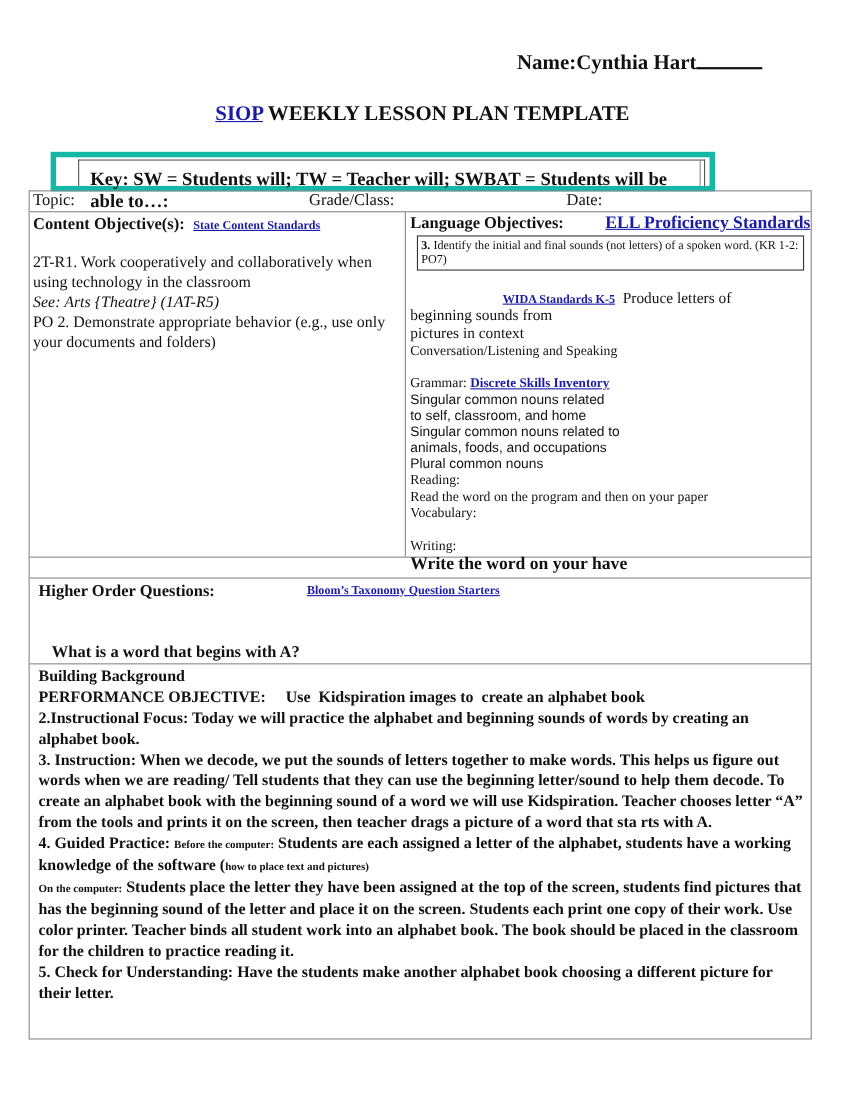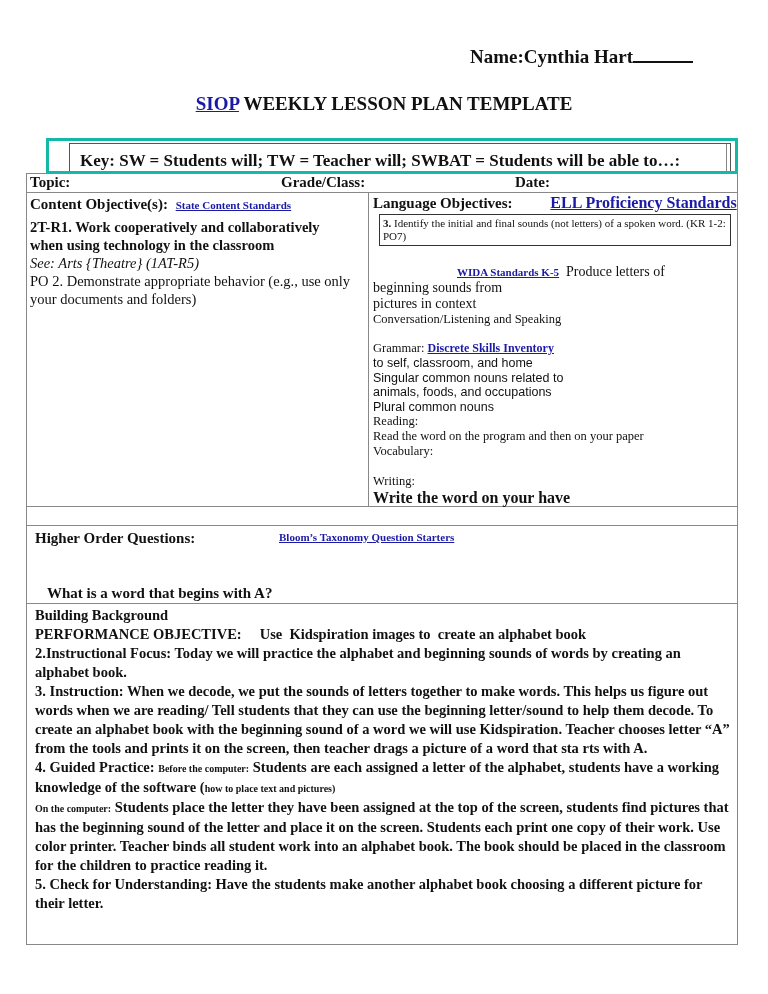--- a/index.html
+++ b/index.html
@@ -6,36 +6,36 @@
   body { width: 768px; height: 994px; position: relative; overflow: hidden;
          font-family: "Liberation Serif", "DejaVu Serif", serif; color: #111; }
   a.link { color: #1a1aa6; text-decoration: underline; font-weight: bold; }
 
   .name-line { position: absolute; left: 470px; top: 43px; font-size: 19px; font-weight: bold; }
   .name-line .blank { display: inline-block; width: 60px; border-bottom: 2px solid #111; height: 18px; vertical-align: baseline; }
 
   .title { position: absolute; left: 0; width: 768px; top: 93px; text-align: center; font-size: 19px; font-weight: bold; }
   .title a.link { color: #1a1aa6; }
 
-  .key-box { position: absolute; left: 46px; top: 138px; width: 692px; height: 36px;
-             border: 3px solid #14b8a6; box-sizing: border-box; }
+  .key-box { position: absolute; left: 46px; top: 138px; width: 604px; height: 36px;
+             border: 5px solid #14b8a6; box-sizing: border-box; }
   .key-inner { position: absolute; left: 20px; right: 4px; top: 2px; bottom: 0; border: 1px solid #555;
                border-bottom: none; box-sizing: border-box; font-size: 17px; font-weight: bold; padding: 7px 0 0 10px; }
   .key-inner .rbar { position: absolute; right: 3px; top: 0; bottom: 0; width: 1px; background: #888; }
 
   .grid { position: absolute; left: 26px; top: 173px; width: 712px; border: 1px solid #888; border-top: 1px solid #888; box-sizing: border-box; }
-  .row-top { height: 18px; border-bottom: 1px solid #888; position: relative; font-size: 15px; font-weight: bold; }
+  .row-top { height: 18px; border-bottom: 1px solid #888; position: relative; font-size: 15px; font-weight: normal; }
   .row-top span { position: absolute; top: 0; }
 
   .two-col { display: flex; border-bottom: 1px solid #888; height: 313px; }
   .col-left { width: 326px; border-right: 1px solid #888; padding: 2px 12px 0 3px; font-size: 14.5px; line-height: 18px; }
   .col-right { flex: 1; padding: 0 0 0 4px; position: relative; font-size: 13px; }
   .col-left .hdr { font-weight: bold; font-size: 15px; }
   .col-left .hdr a.link { font-size: 11px; margin-left: 4px; }
-  .col-left .std { font-weight: bold; margin-top: 4px; }
+  .col-left .std { font-weight: normal; margin-top: 16px; }
   .col-left .ital { font-style: italic; }
 
   .lang-hdr { font-weight: bold; font-size: 15px; margin-top: 1px; }
   .lang-hdr a.link { font-size: 16px; margin-left: 34px; }
   .kr-box { margin: 2px 6px 0 6px; border: 1px solid #333; font-size: 11px; line-height: 13px; padding: 2px 3px; }
   .wida { margin-top: 18px; padding-left: 56px; font-size: 14px; }
   .wida a.link { font-size: 11px; margin-left: 28px; }
   .plain14 { font-size: 14px; line-height: 16px; }
   .plain12 { font-size: 12.5px; line-height: 15px; }
   .sans { font-family: "Liberation Sans", "DejaVu Sans", sans-serif; font-size: 12.5px; line-height: 14.5px; }
@@ -100,20 +100,21 @@
       <div class="wida">
         <a class="link">WIDA Standards K-5</a><span style="white-space:pre">  Produce letters of</span>
       </div>
       <div class="plain14">beginning sounds from</div>
       <div class="plain14">pictures in context</div>
       <div class="plain12">Conversation/Listening and Speaking</div>
 
       <div class="gram">
         <span>Grammar: </span><a class="link">Discrete Skills Inventory</a>
       </div>
+      <div class="sans">Singular common nouns related</div>
       <div class="sans">to self, classroom, and home</div>
       <div class="sans">Singular common nouns related to</div>
       <div class="sans">animals, foods, and occupations</div>
       <div class="sans">Plural common nouns</div>
       <div class="plain12">Reading:</div>
       <div class="plain12">Read the word on the program and then on your paper</div>
       <div class="plain12">Vocabulary:</div>
       <div class="plain12" style="margin-top:15px">Writing:</div>
       <div class="write-big">Write the word on your have</div>
     </div>

